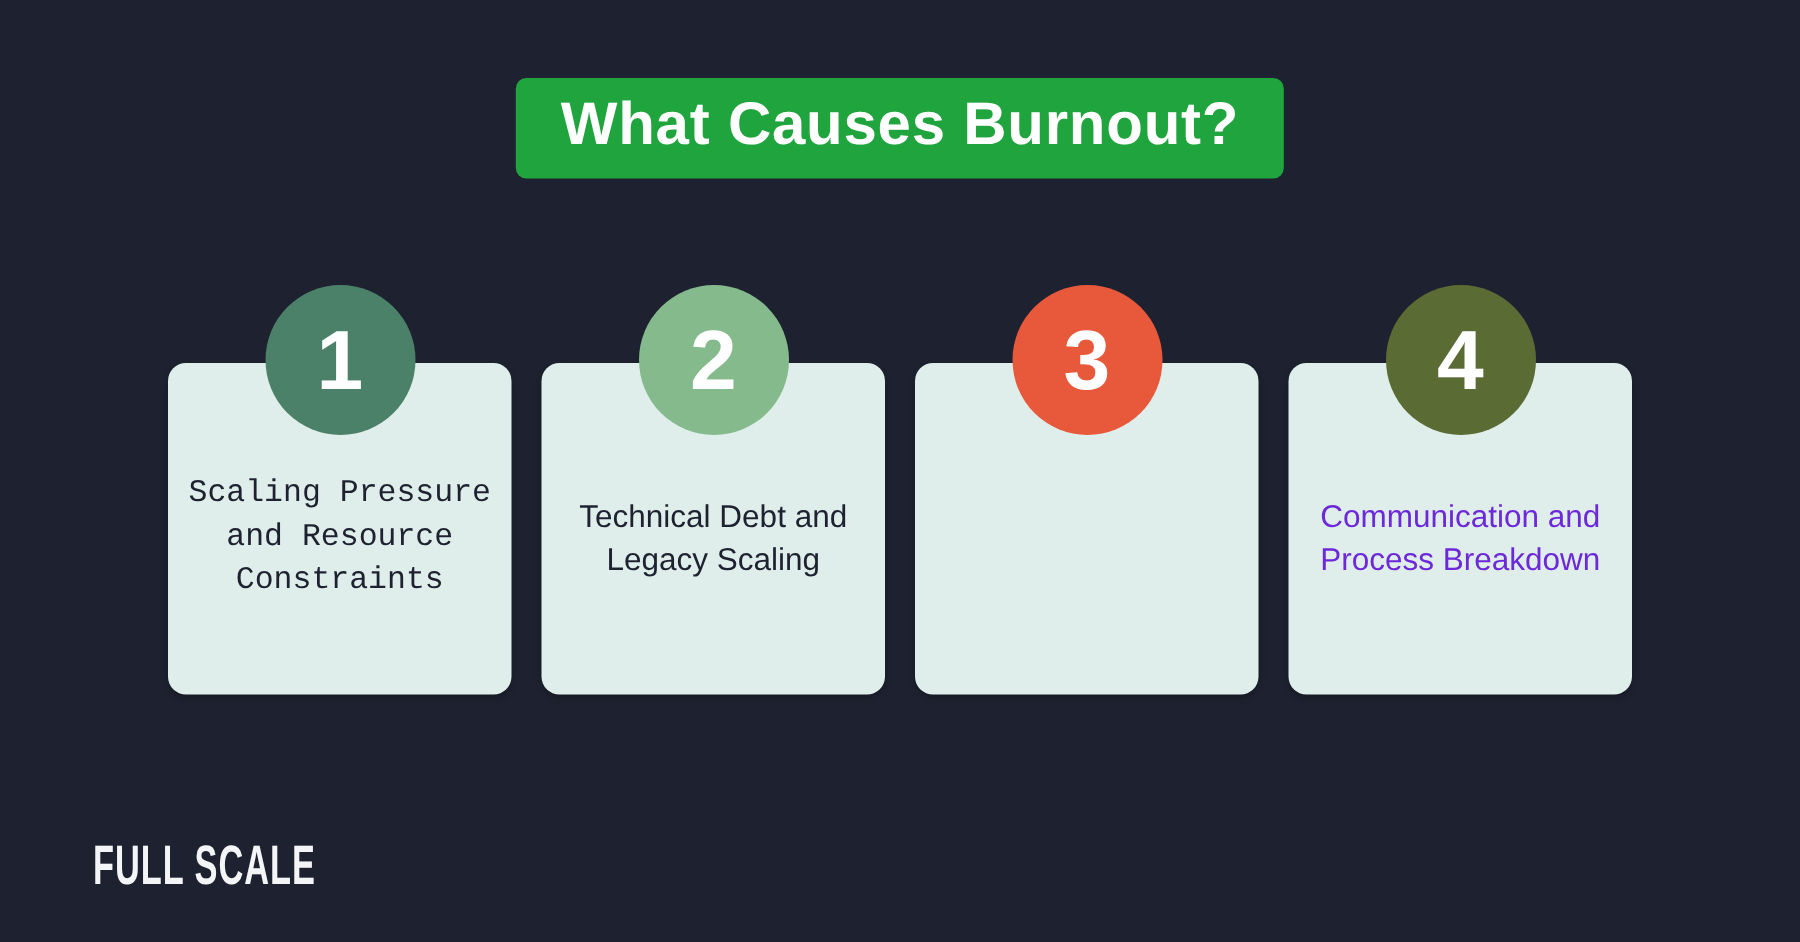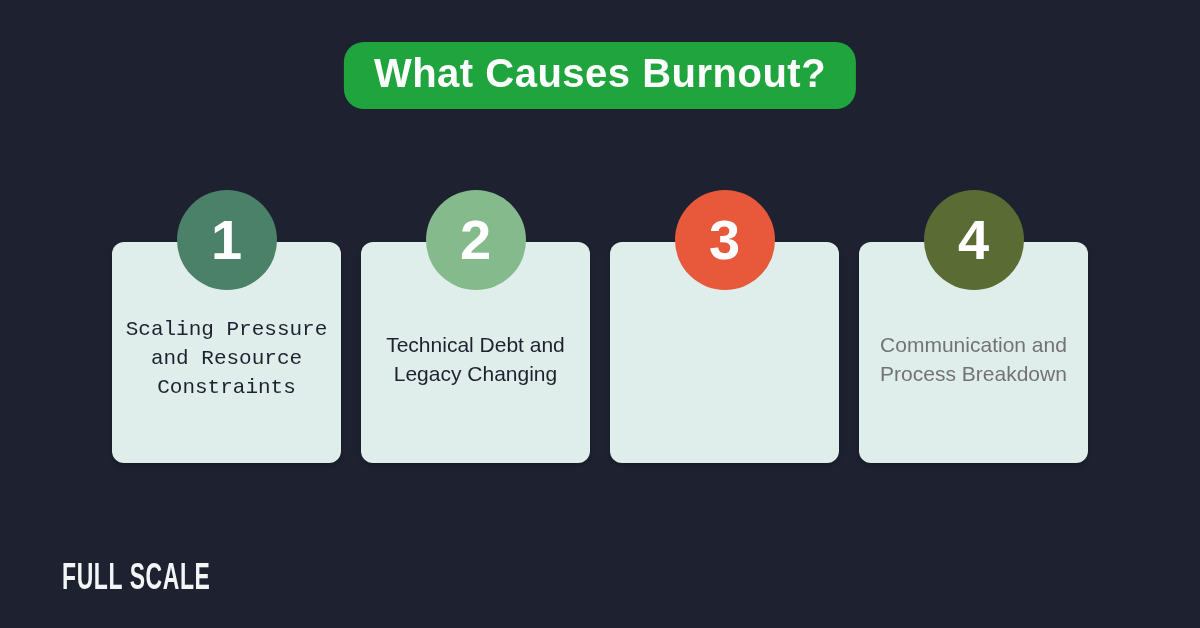--- a/index.html
+++ b/index.html
@@ -12,30 +12,30 @@
   }
 
   body {
     position: relative;
     background: #1e2230;
   }
 
   
   .banner {
     position: absolute;
-    top: 42px;
+    top: 52px;
     left: 50%;
     transform: translateX(-50%);
     background: #1fa43e;
     color: #ffffff;
     font-size: 40px;
     font-weight: bold;
     letter-spacing: 0.5px;
     padding: 9px 30px 13px 30px;
-    border-radius: 20px;
+    border-radius: 7px;
     white-space: nowrap;
   }
 
   
   .cards-row {
     position: absolute;
     top: 242px;
     left: 112px;
     width: 976px;
     display: flex;
@@ -101,27 +101,27 @@
 
 <div class="cards-row">
 
   <div class="cause-card" style="background: rgb(223, 238, 234);">
     <div class="num-circle" style="background: rgb(74, 129, 104);">1</div>
     <div class="card-label" style="color: rgb(30, 34, 48); font-family: Liberation Mono, monospace;">Scaling Pressure and Resource Constraints</div>
   </div>
 
   <div class="cause-card" style="background: rgb(223, 238, 234);">
     <div class="num-circle" style="background: rgb(132, 186, 140);">2</div>
-    <div class="card-label" style="color: rgb(30, 34, 48);">Technical Debt and Legacy Changing</div>
+    <div class="card-label" style="color: rgb(30, 34, 48);">Technical Debt and Legacy Scaling</div>
   </div>
 
   <div class="cause-card" style="background: rgb(223, 238, 234);">
     <div class="num-circle" style="background: rgb(231, 89, 58);">3</div>
   </div>
 
   <div class="cause-card" style="background: rgb(223, 238, 234);">
     <div class="num-circle" style="background: rgb(90, 107, 52);">4</div>
-    <div class="card-label" style="color: #737373;">Communication and Process Breakdown</div>
+    <div class="card-label" style="color: #6d28d9;">Communication and Process Breakdown</div>
   </div>
 
 </div>
 
 <div class="logo" style="color: rgb(244, 245, 247);">FULL SCALE</div>
 
 </body></html>

